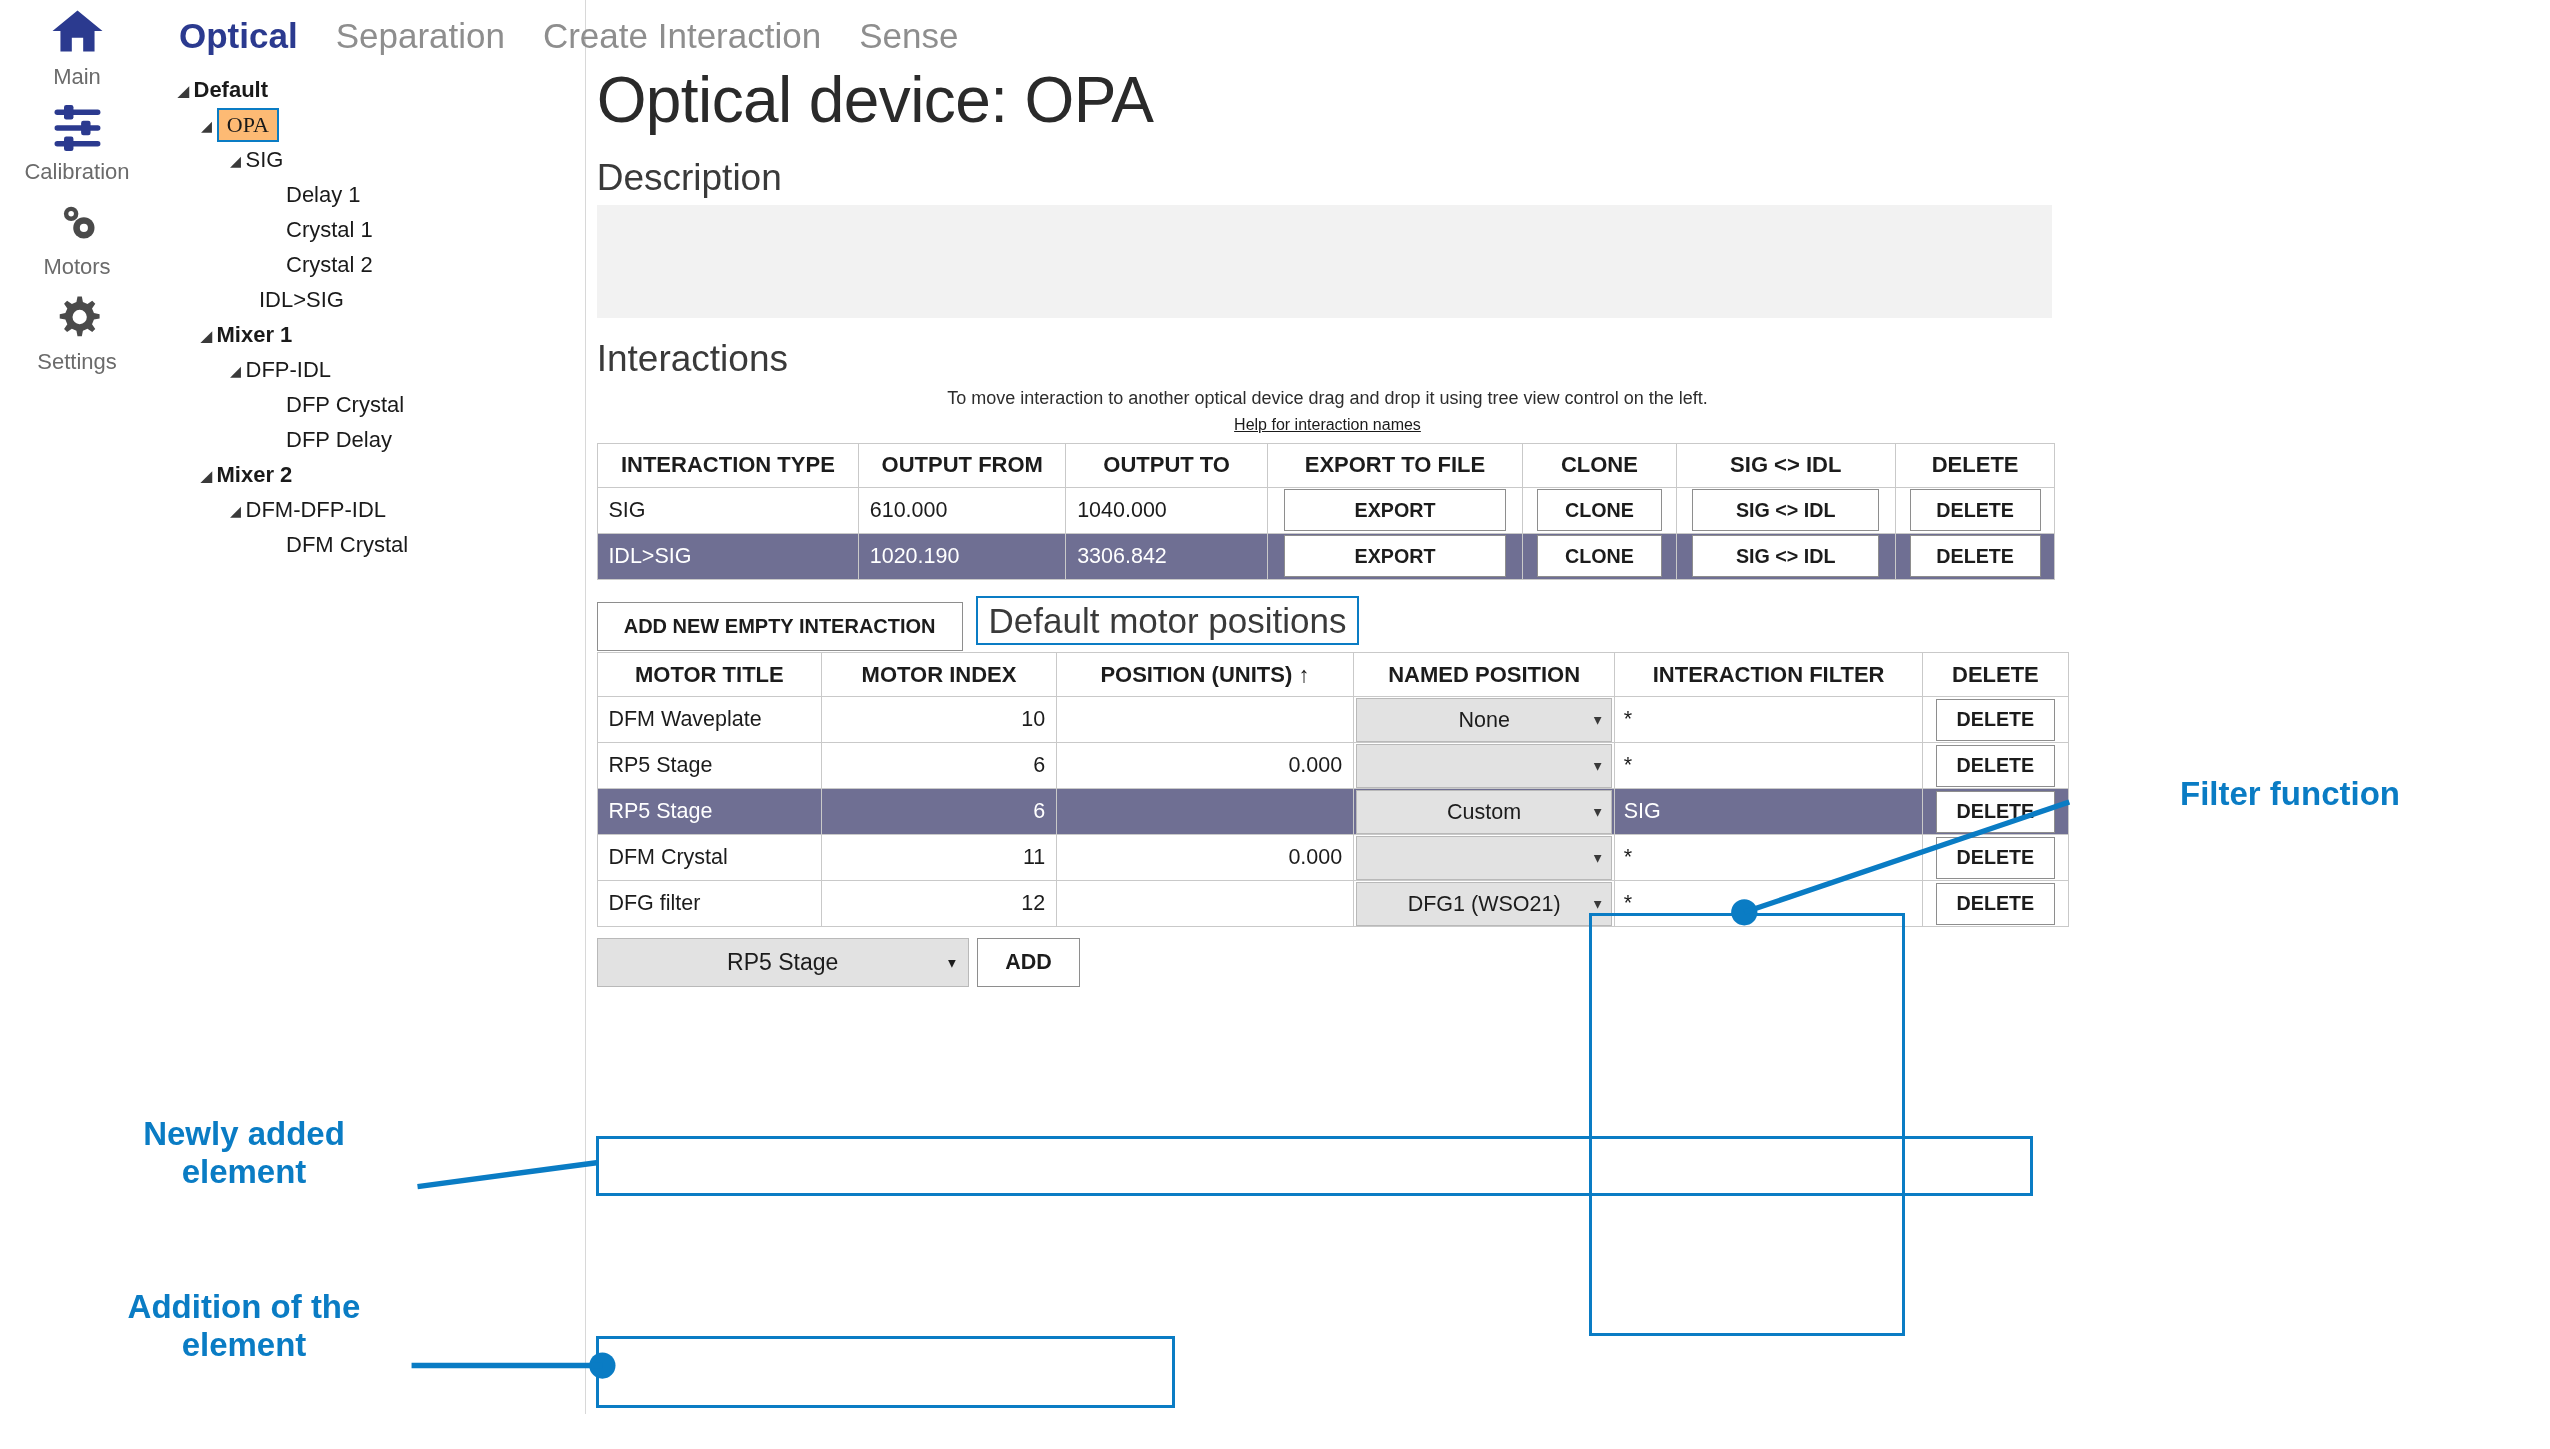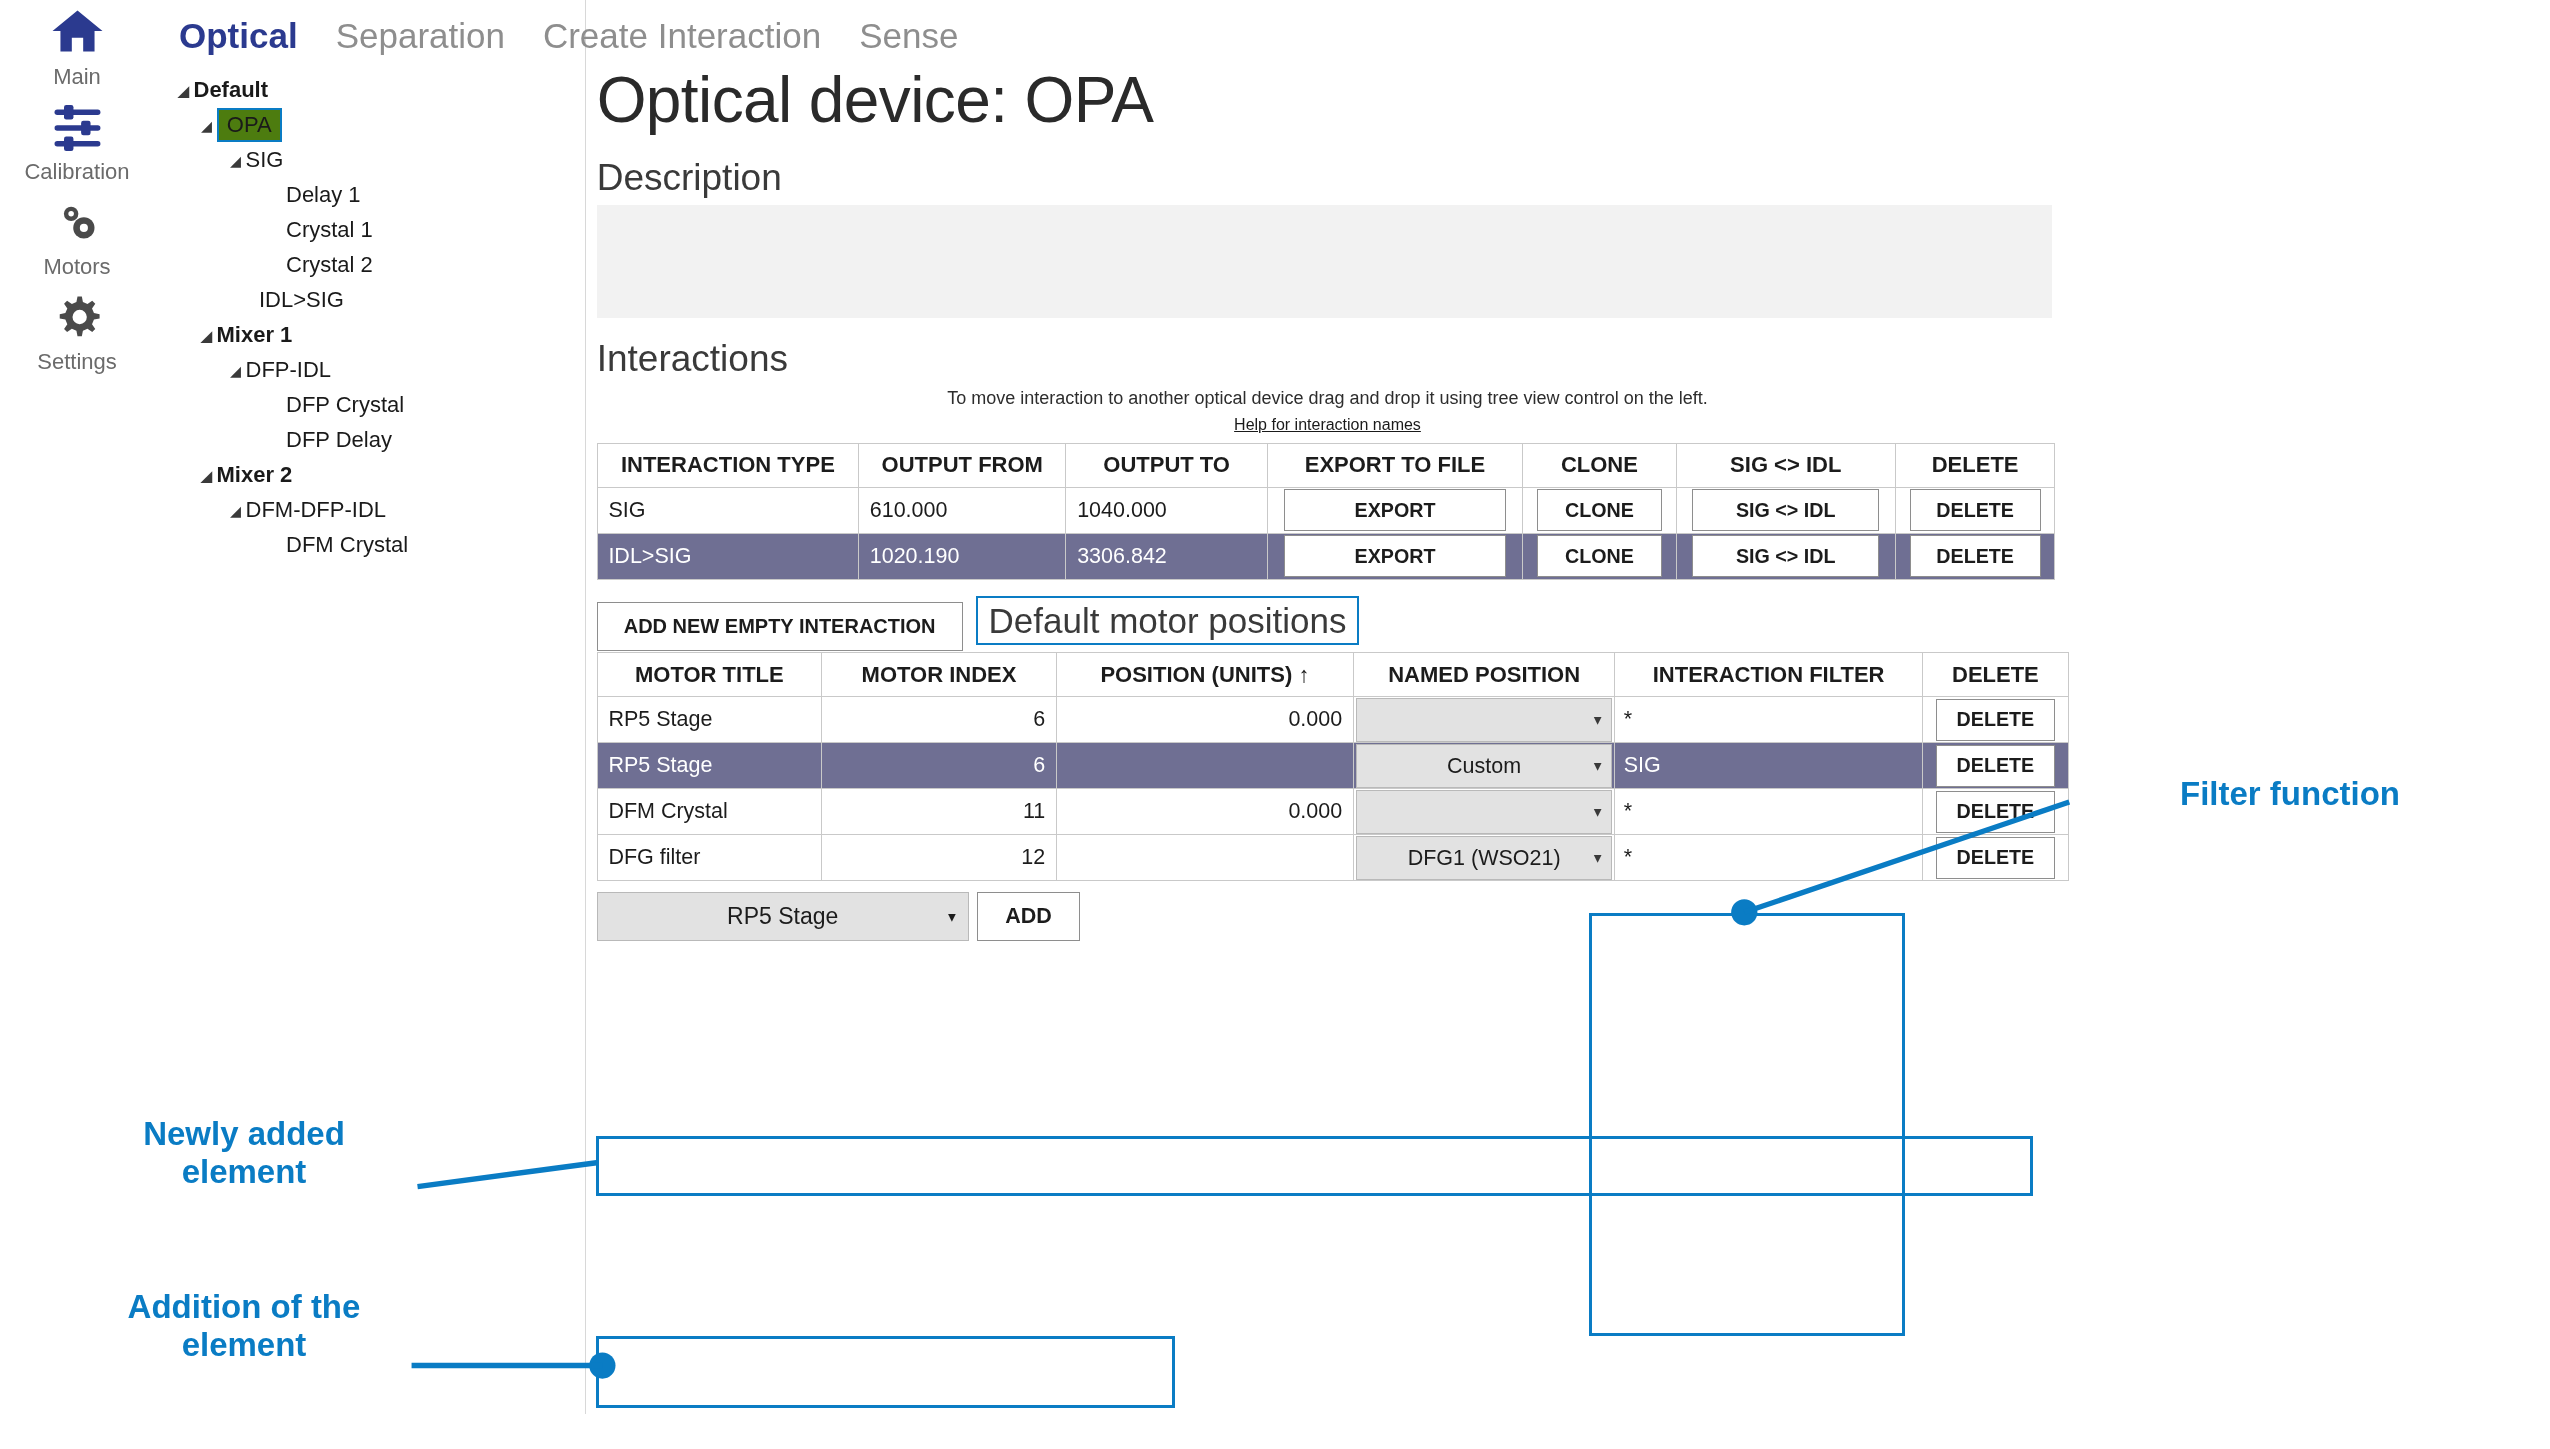--- a/index.html
+++ b/index.html
@@ -76,21 +76,22 @@
     color: #3a3a3a;
     font-size: 14.3px;
     vertical-align: middle;
   }
   .tree-sel {
     display: inline-block;
     border: 2.4px solid #0a7cc4;
     padding: 0 8.3px;
     line-height: 30px;
     height: 30px;
-    background: #4d7c0f;
+    background: #fdba74;
+    font-family: Liberation Serif, serif;
   }
   
   #topnav {
     position: absolute;
     left: 179px;
     top: 6px;
     height: 60px;
     display: flex;
     align-items: center;
     gap: 38px;
@@ -500,20 +501,30 @@
             <th style="width:221px; text-align:center;">MOTOR TITLE</th>
             <th style="width:233px; text-align:center;">MOTOR INDEX</th>
             <th style="width:298px; text-align:center;">POSITION (UNITS) ↑</th>
             <th style="width:256px; text-align:center;">NAMED POSITION</th>
             <th style="width:304px; text-align:center;">INTERACTION FILTER</th>
             <th style="width:137px; text-align:center;">DELETE</th>
           </tr>
         </thead>
         <tbody>
           <tr>
+            <td>DFM Waveplate</td>
+            <td class="num">10</td>
+            <td class="num"></td>
+            <td style="padding:0 2.4px;">
+                <span class="combo"><span>None</span><span class="chev">▾</span></span>
+              </td>
+            <td class="filtercell">*</td>
+            <td class="btncell"><span class="gbtn">DELETE</span></td>
+          </tr>
+          <tr>
             <td>RP5 Stage</td>
             <td class="num">6</td>
             <td class="num">0.000</td>
             <td style="padding:0 2.4px;">
                 <span class="combo"><span></span><span class="chev">▾</span></span>
               </td>
             <td class="filtercell">*</td>
             <td class="btncell"><span class="gbtn">DELETE</span></td>
           </tr>
           <tr class="selected">

